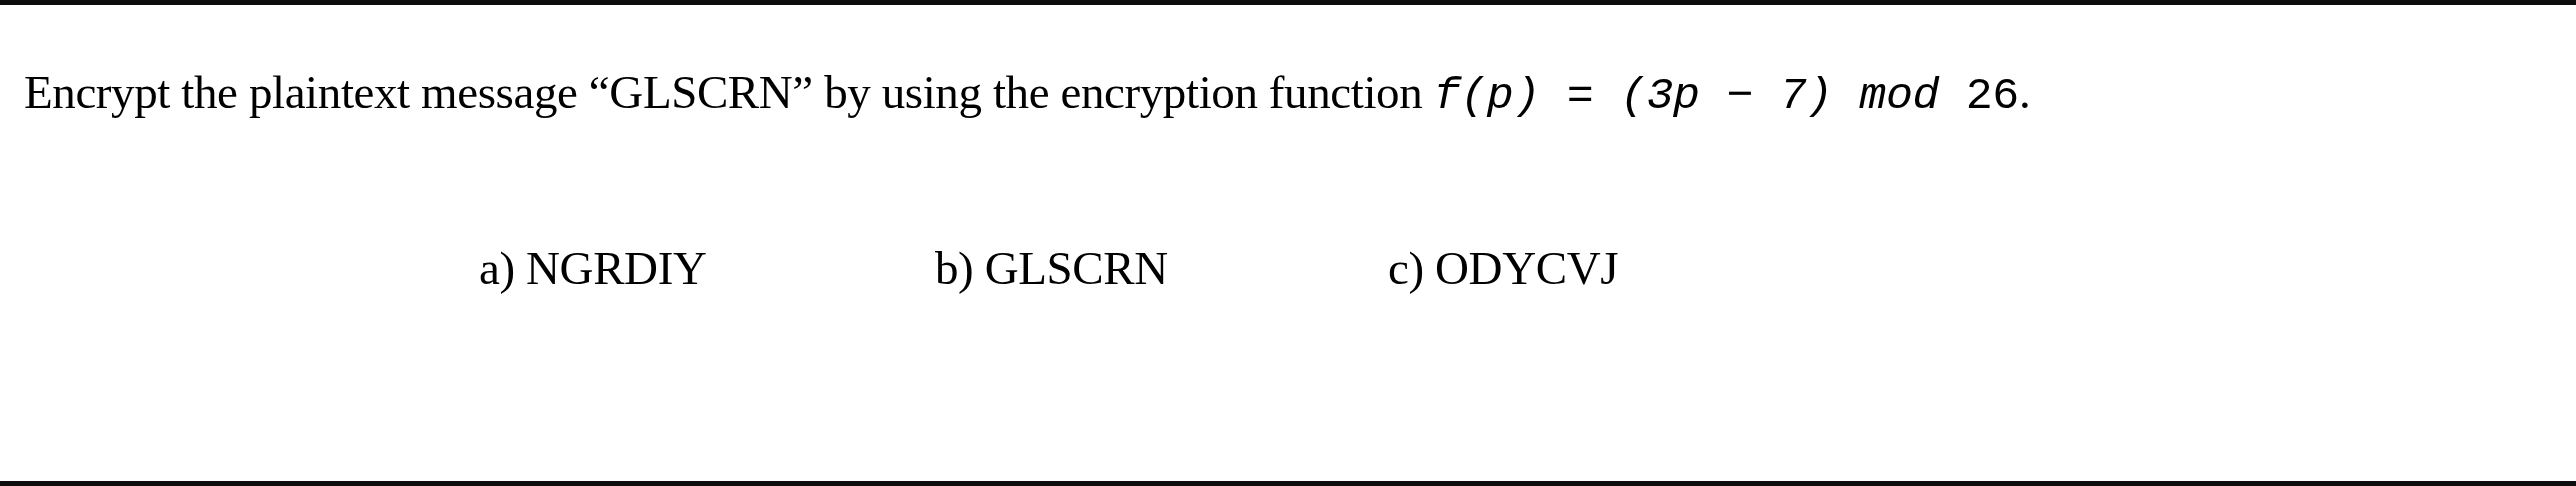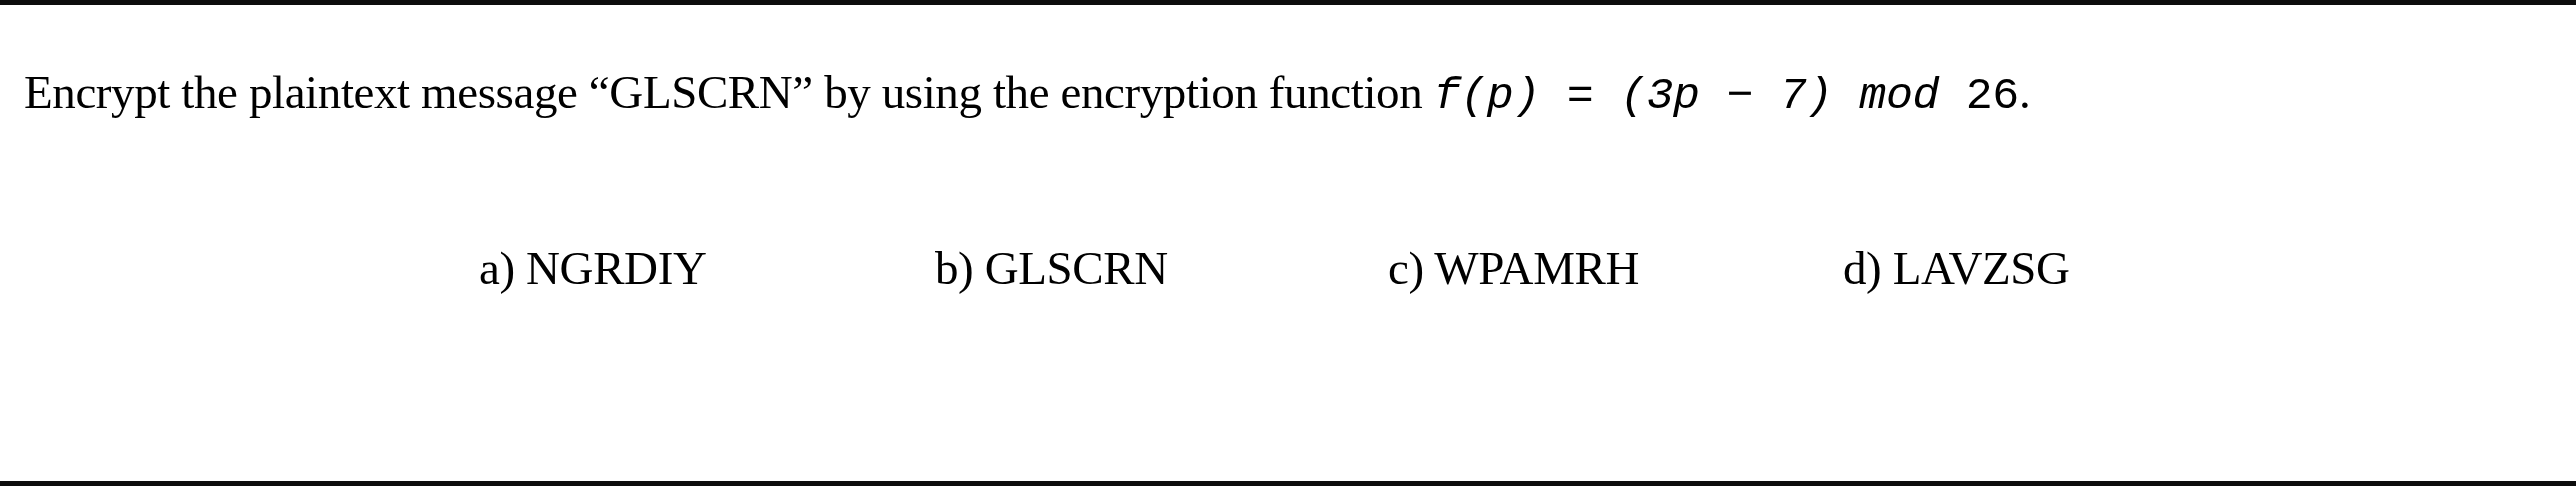--- a/index.html
+++ b/index.html
@@ -26,22 +26,18 @@
   <div class="opt" style="left:479px;">
     <span>a)</span>
     <span>NGRDIY</span>
   </div>
   <div class="opt" style="left:935px;">
     <span>b)</span>
     <span>GLSCRN</span>
   </div>
   <div class="opt" style="left:1388px;">
     <span>c)</span>
-    <span>WPAMRH</span>
-  </div>
-  <div class="opt" style="left:1843px;">
-    <span>d)</span>
-    <span>LAVZSG</span>
+    <span>ODYCVJ</span>
   </div>
 </div>
 
 <div class="rule-bottom"></div>
 
 
 </body></html>

